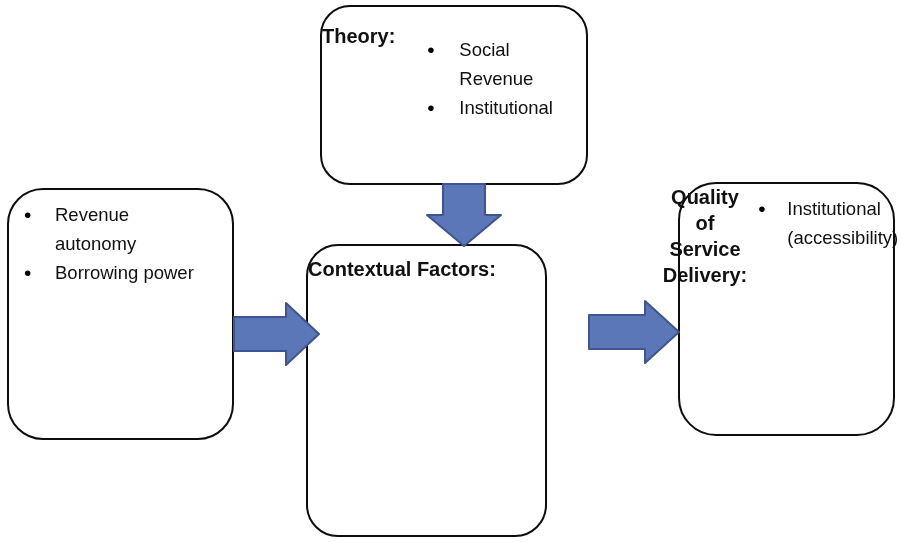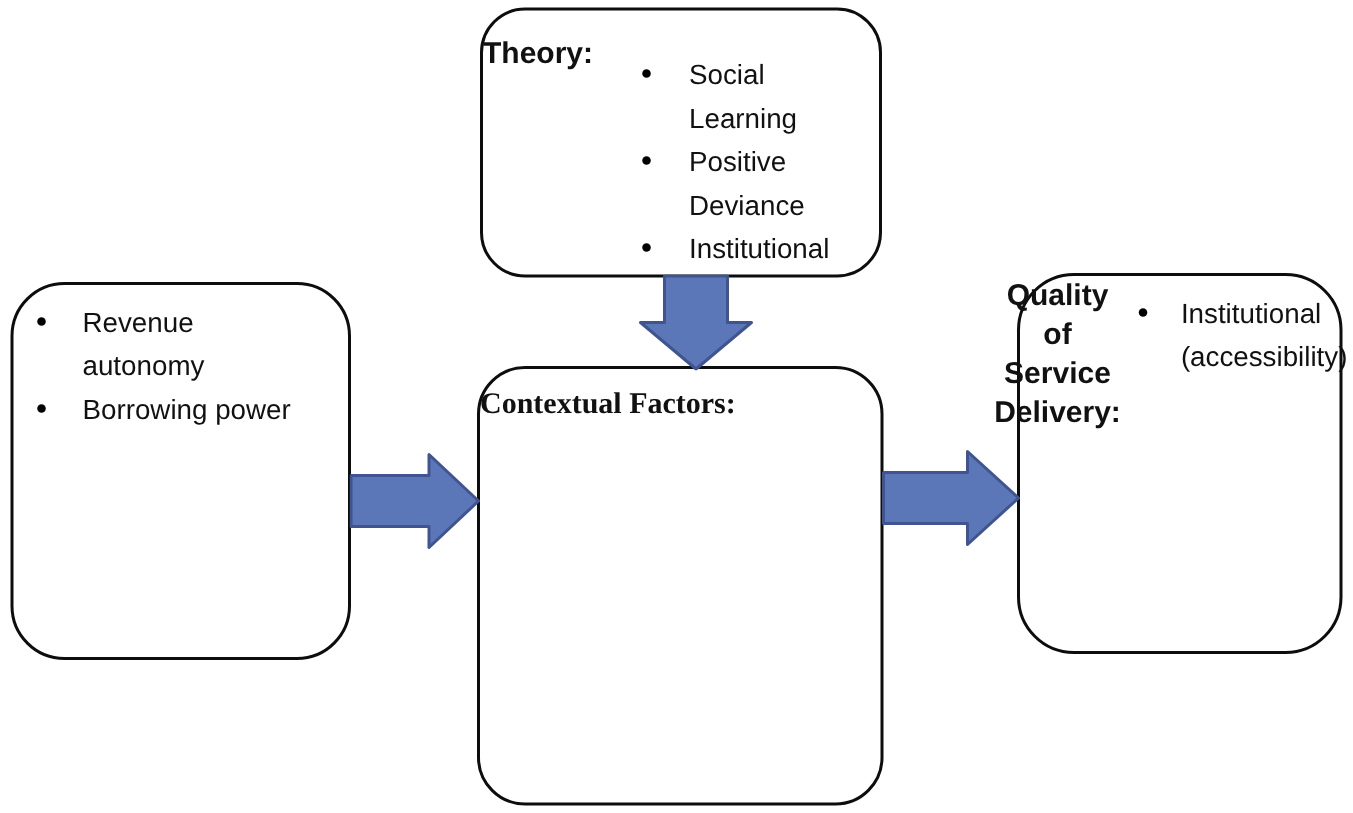--- a/index.html
+++ b/index.html
@@ -30,21 +30,21 @@
   .box-theory li::before { left:32px; }
 
   
   .box-decent { left:7px; top:188px; width:227px; height:252px; border-radius:36px; padding:0 26px 0 0; justify-content:center; }
   .box-decent .box-title { padding-left:14px; }
   .box-decent ul { margin-top:10px; }
   .box-decent li { padding-left:46px; line-height:31px; }
   .box-decent li::before { left:15px; }
 
   
-  .box-context { left:318px; top:244px; width:271px; height:293px; border-radius:32px; padding:10px 18px 0 0;font-family:Liberation Serif, serif; }
+  .box-context { left:306px; top:244px; width:241px; height:293px; border-radius:32px; padding:10px 18px 0 0; }
   .box-context ul { margin-top:5px; }
   .box-context li { padding-left:54px; line-height:28.5px; }
   .box-context li::before { left:20px; }
 
   
   .box-quality { left:678px; top:182px; width:217px; height:254px; border-radius:38px; padding:0 24px 0 0; justify-content:center; }
   .box-quality .box-title { padding-left:12px; }
   .box-quality ul { margin-top:10px; }
   .box-quality li { padding-left:40px; line-height:30px; }
   .box-quality li::before { left:11px; }
@@ -56,22 +56,21 @@
   .arrow-right { left:588px; top:300px; }
 </style>
 </head>
 <body>
 
 <div class="canvas">
 
   <div class="box box-theory">
     <h2 class="box-title">Theory:</h2>
     <ul class="bullets">
-      <li>Social Learning</li>
-      <li>Positive Deviance</li>
+      <li>Social Revenue</li>
       <li>Institutional</li>
     </ul>
   </div>
 
   <div class="box box-decent">
     <ul class="bullets">
       <li>Revenue autonomy</li>
       <li>Borrowing power</li>
     </ul>
   </div>

